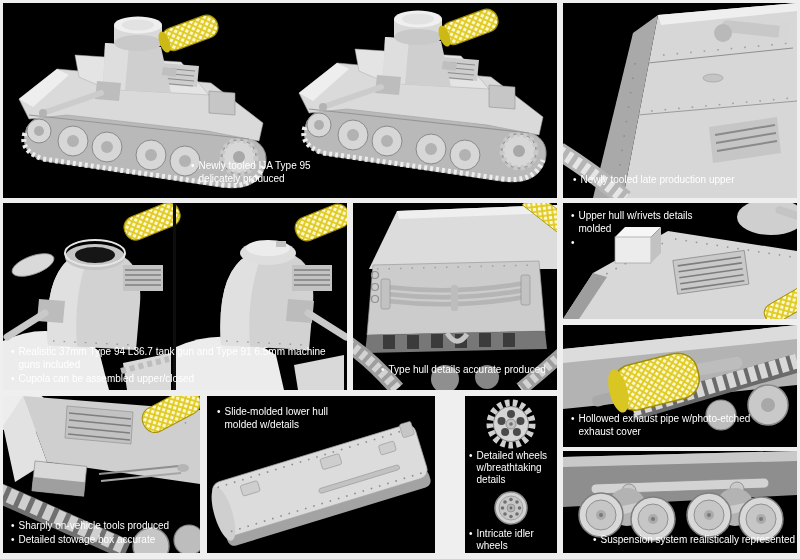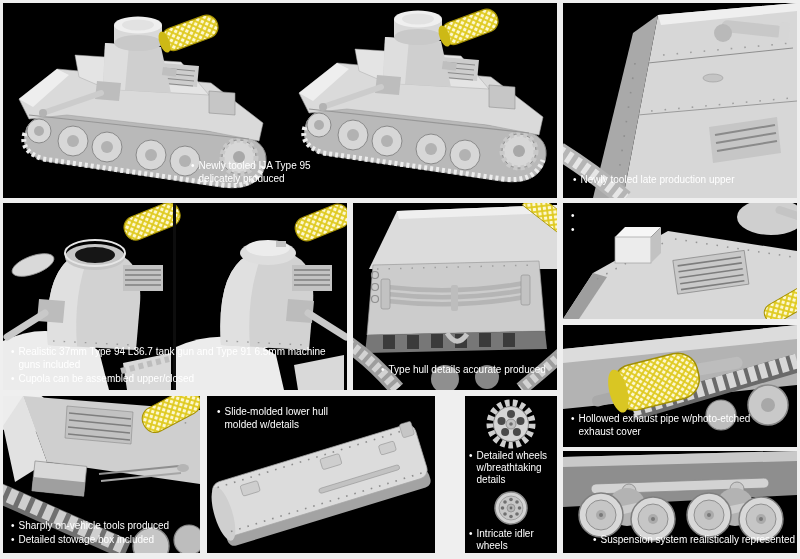--- a/index.html
+++ b/index.html
@@ -257,20 +257,21 @@
       <path d="M88,34 L98,24 L98,50 L88,60 Z" fill="#c2c2c2"></path>
       <ellipse cx="208" cy="14" rx="34" ry="18" fill="#cfcfcf"></ellipse>
       <rect x="214" y="2" width="44" height="8" rx="4" transform="rotate(18 214 2)" fill="#c4c4c4"></rect>
       <g transform="rotate(-30 222 104)">
         <rect x="200" y="94" width="50" height="20" rx="9" fill="url(#meshY)" stroke="#a59103" stroke-width="1"></rect>
       </g>
     </svg>
     <div class="capcol" style="left:8px;top:6px;width:150px">
       <div class="cap">
         <span class="b">•</span>
+        <span style="width:124px">Upper hull w/rivets details molded</span>
       </div>
       <div class="cap">
         <span class="b">•</span>
       </div>
     </div>
   </div>
 
   <div class="panel p6">
     <svg width="234" height="122" viewBox="0 0 234 122">
       <path d="M0,24 L234,0 L234,60 L0,84 Z" fill="#b3b3b3"></path>
@@ -323,21 +324,21 @@
       <circle cx="148" cy="150" r="18" fill="#c6c6c6" stroke="#888888" stroke-width="1.4"></circle>
       <circle cx="186" cy="144" r="15" fill="#bdbdbd" stroke="#888888" stroke-width="1.2"></circle>
     </svg>
     <div class="capcol" style="left:8px;bottom:7px">
       <div class="cap">
         <span class="b">•</span>
         <span>Sharply on-vehicle tools produced</span>
       </div>
       <div class="cap">
         <span class="b">•</span>
-        <span>Detailed stowage box included</span>
+        <span>Detailed stowage box accurate</span>
       </div>
     </div>
   </div>
 
   <div class="panel p8">
     <svg width="228" height="157" viewBox="0 0 228 157">
       <g transform="rotate(-17 114 88)">
         <rect x="8" y="104" width="212" height="18" rx="7" fill="#a3a3a3"></rect>
         <rect x="8" y="56" width="212" height="56" rx="9" fill="#dcdcdc" stroke="#a6a6a6" stroke-width="0.7"></rect>
         <ellipse cx="12" cy="88" rx="9" ry="28" fill="#cfcfcf"></ellipse>

